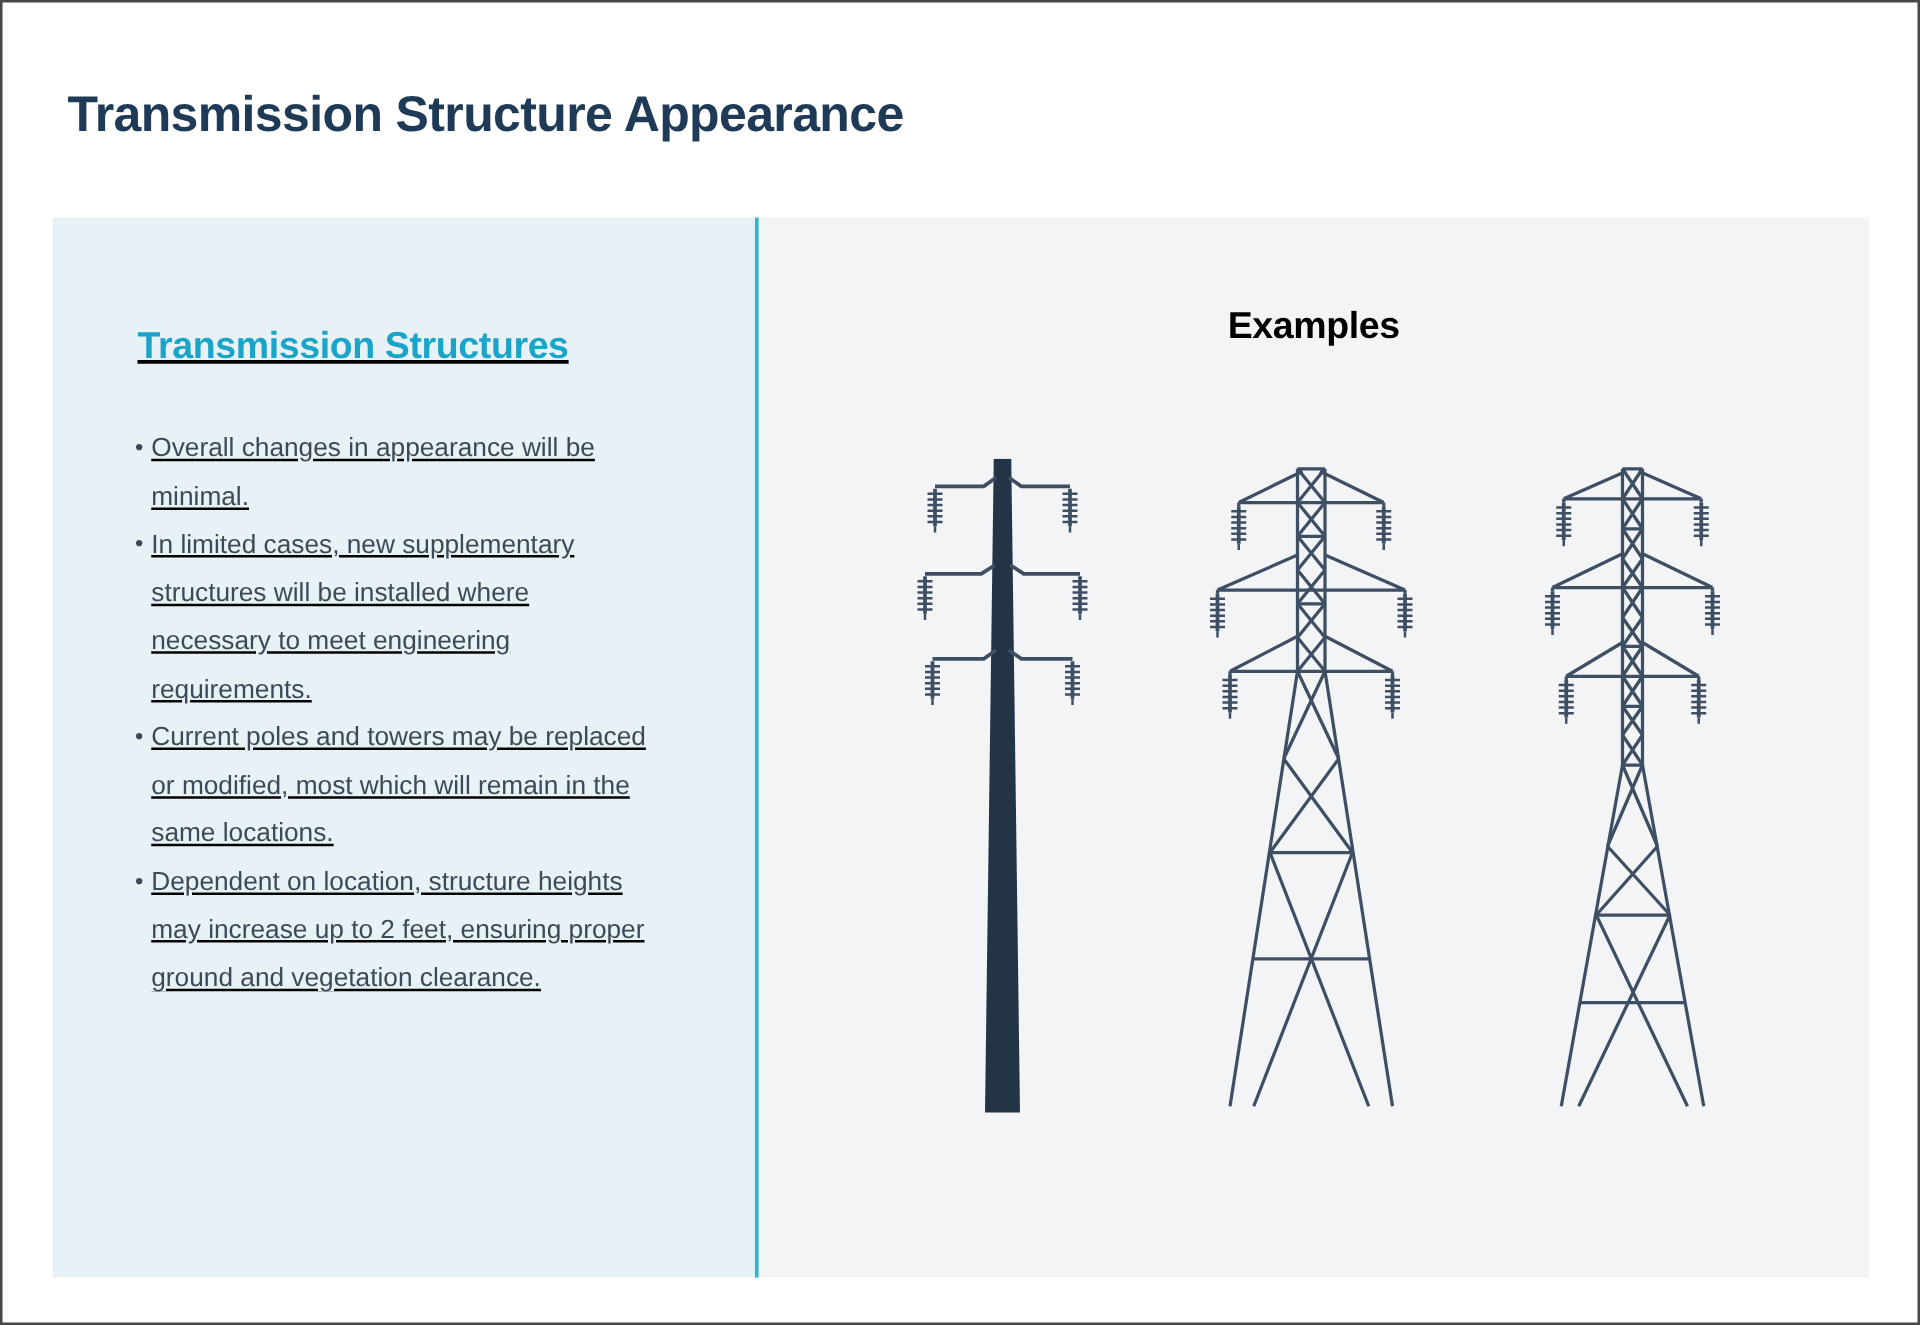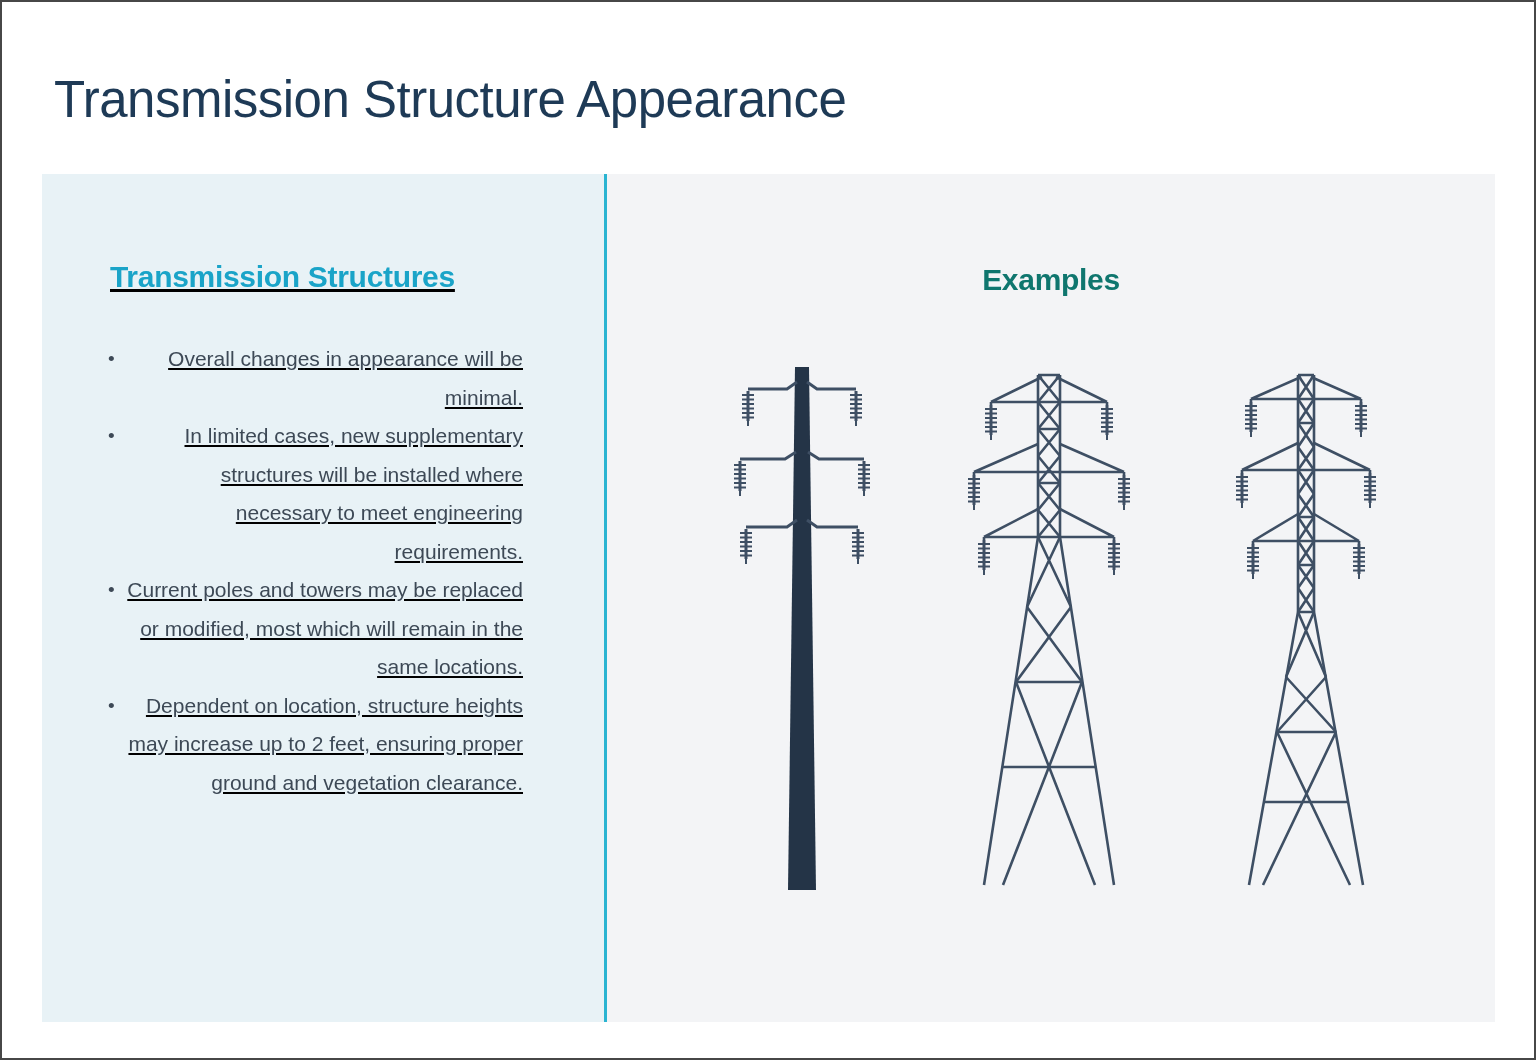--- a/index.html
+++ b/index.html
@@ -11,22 +11,22 @@
     width: 1536px; height: 1060px;
     background: #ffffff;
     border: 2px solid #474747;
     overflow: hidden;
   }
 
   
   .page-title {
     position: absolute;
     left: 52px; top: 68px;
-    font-size: 51px;
-    font-weight: 400;
+    font-size: 40px;
+    font-weight: 700;
     letter-spacing: -0.5px;
     color: #1e3a56;
   }
   .logo {
     position: absolute;
     right: 41px; top: 28px;
     width: 132px; height: 130px;
   }
   .logo svg { width: 100%; height: 100%; display: block; }
   .logo text {
@@ -68,37 +68,36 @@
     list-style: none;
     margin: 46px 0 0 66px;
     width: 415px;
     font-size: 21px;
     line-height: 38.5px;
     color: #3d4956;
   }
   .bullet-list li {
     position: relative;
     padding-left: 13px;
-    text-align: right;
   }
   .bullet-list li::before {
     content: "\2022";
     position: absolute;
     left: 0; top: 0;
     font-size: 19px;
     color: #3d4956;
   }
 
   .right-panel h2 {
-    margin-top: 89px;
+    margin-top: 70px;
     text-align: center;
     font-size: 30px;
     font-weight: 700;
     letter-spacing: -0.3px;
-    color: #0f766e;
+    color: #000000;
   }
 
   
   .tower { position: absolute; top: 193px; }
   .tower svg { display: block; }
   .tower-monopole { left: 120px; width: 150px; height: 525px; }
   .tower-lattice-1 { left: 355px; width: 175px; height: 525px; }
   .tower-lattice-2 { left: 612px; width: 175px; height: 525px; }
 
   .svg-defs { position: absolute; width: 0; height: 0; overflow: hidden; }

